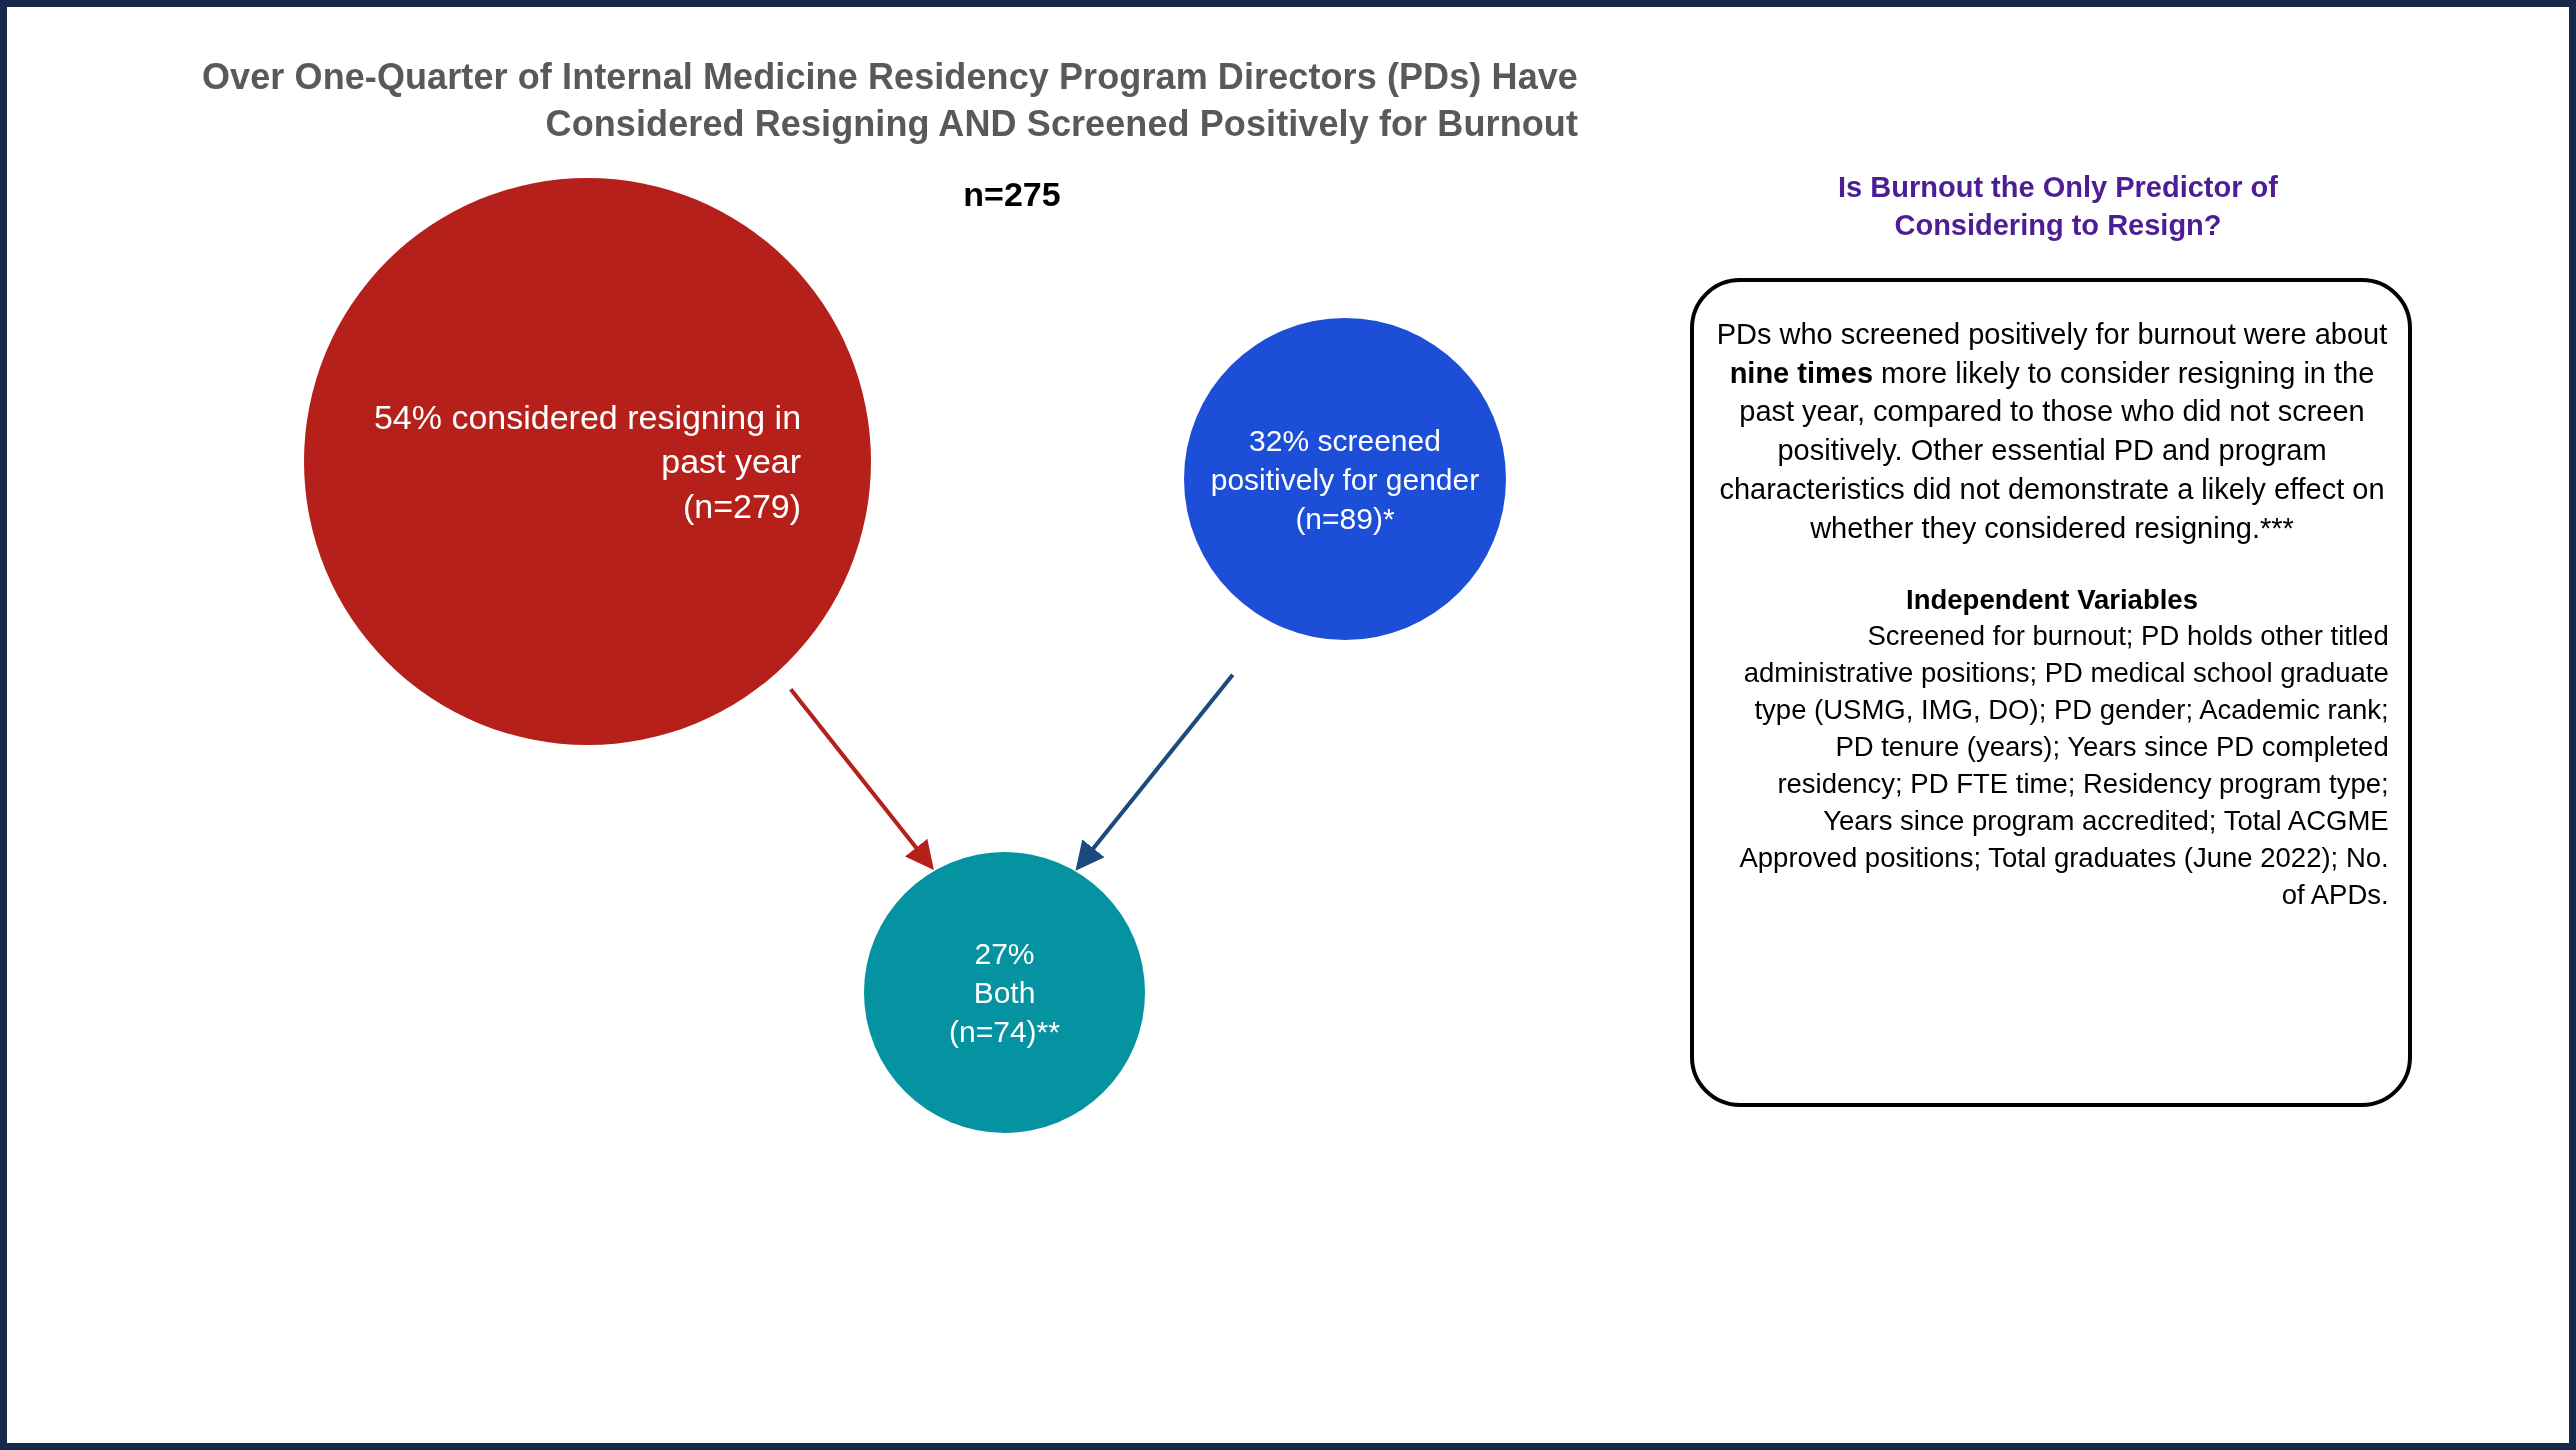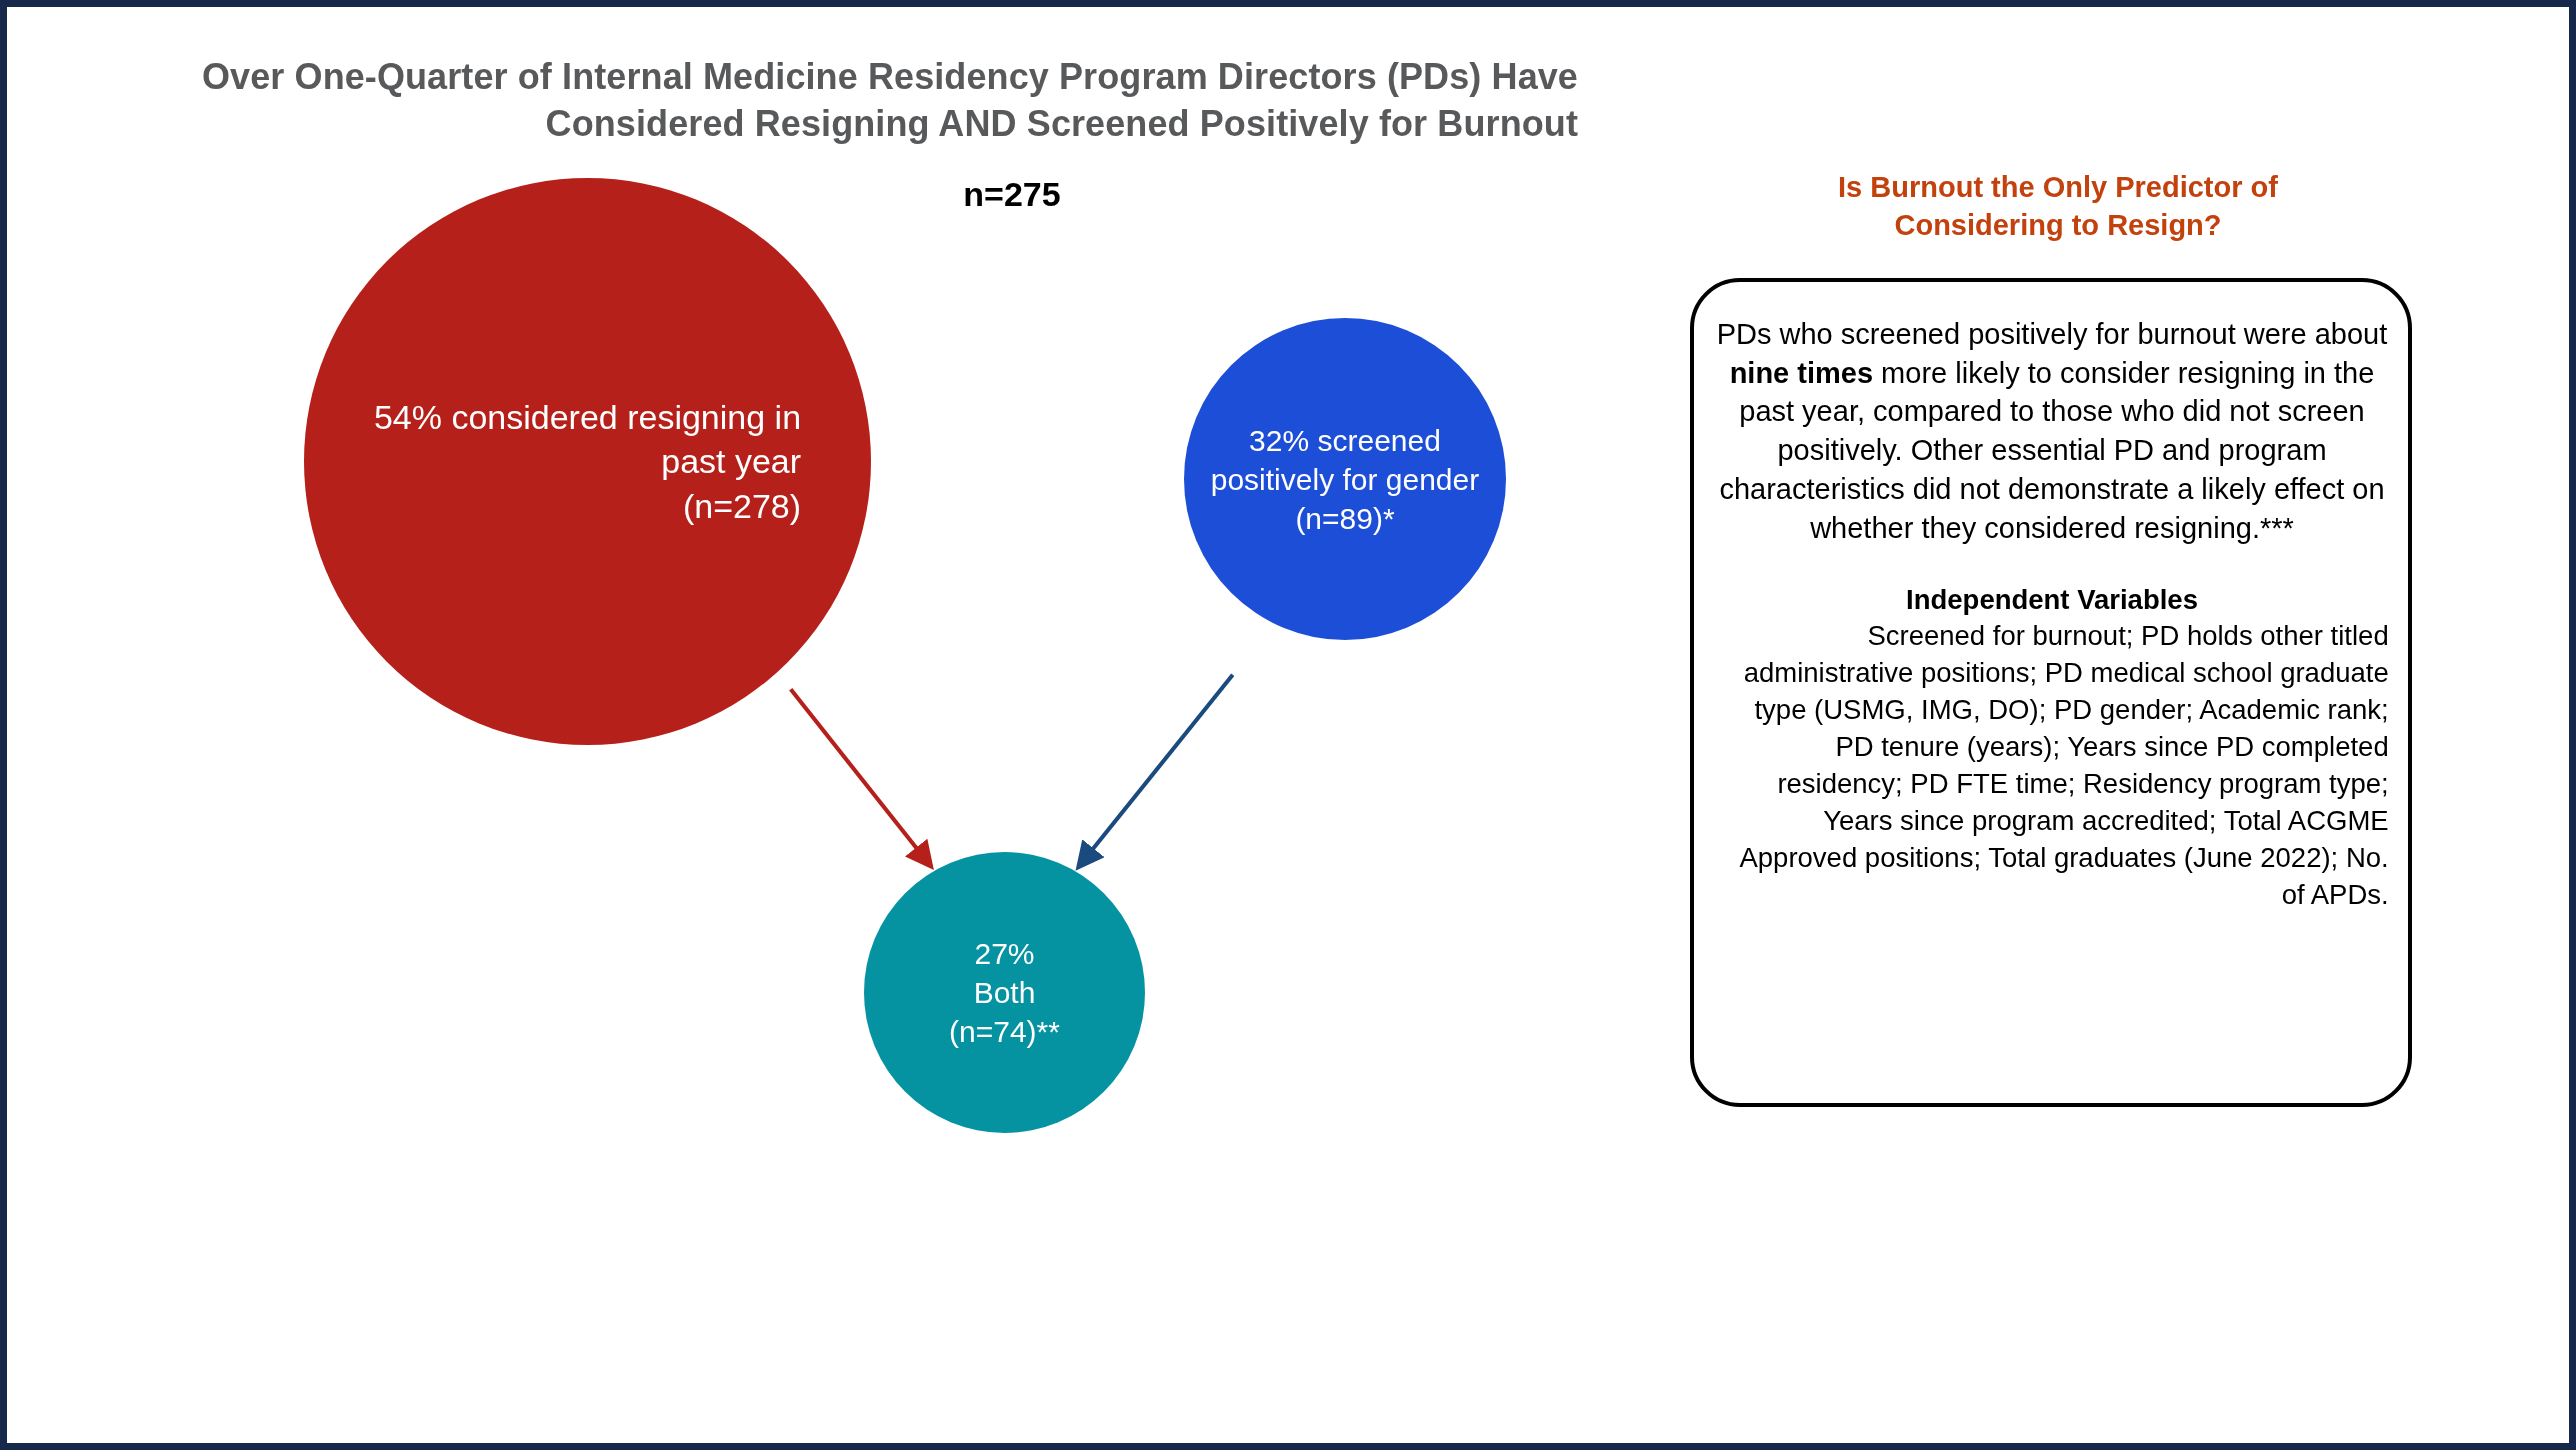--- a/index.html
+++ b/index.html
@@ -110,21 +110,21 @@
   
   .panel-heading {
     position: absolute;
     left: 1678px;
     top: 168px;
     width: 760px;
     text-align: center;
     font-size: 29px;
     font-weight: bold;
     line-height: 1.32;
-    color: #c2410c;
+    color: #4c1d95;
   }
   .panel-heading .l2 { display: block; }
 
   .panel-box {
     position: absolute;
     left: 1690px;
     top: 278px;
     width: 722px;
     height: 829px;
     box-sizing: border-box;
@@ -173,21 +173,21 @@
     <span>Over One-Quarter of Internal Medicine Residency Program Directors (PDs) Have</span>
     <span class="l2">Considered Resigning AND Screened Positively for Burnout</span>
   </div>
 
   <div class="n-total">n=275</div>
 
   <div class="bubble bubble-red">
     <div class="btext">
       <span>54% considered resigning in</span><br>
       <span>past year</span><br>
-      <span>(n=278)</span>
+      <span>(n=279)</span>
     </div>
   </div>
 
   <div class="bubble bubble-blue">
     <div class="btext">
       <span>32% screened</span><br>
       <span>positively for gender</span><br>
       <span>(n=89)*</span>
     </div>
   </div>

